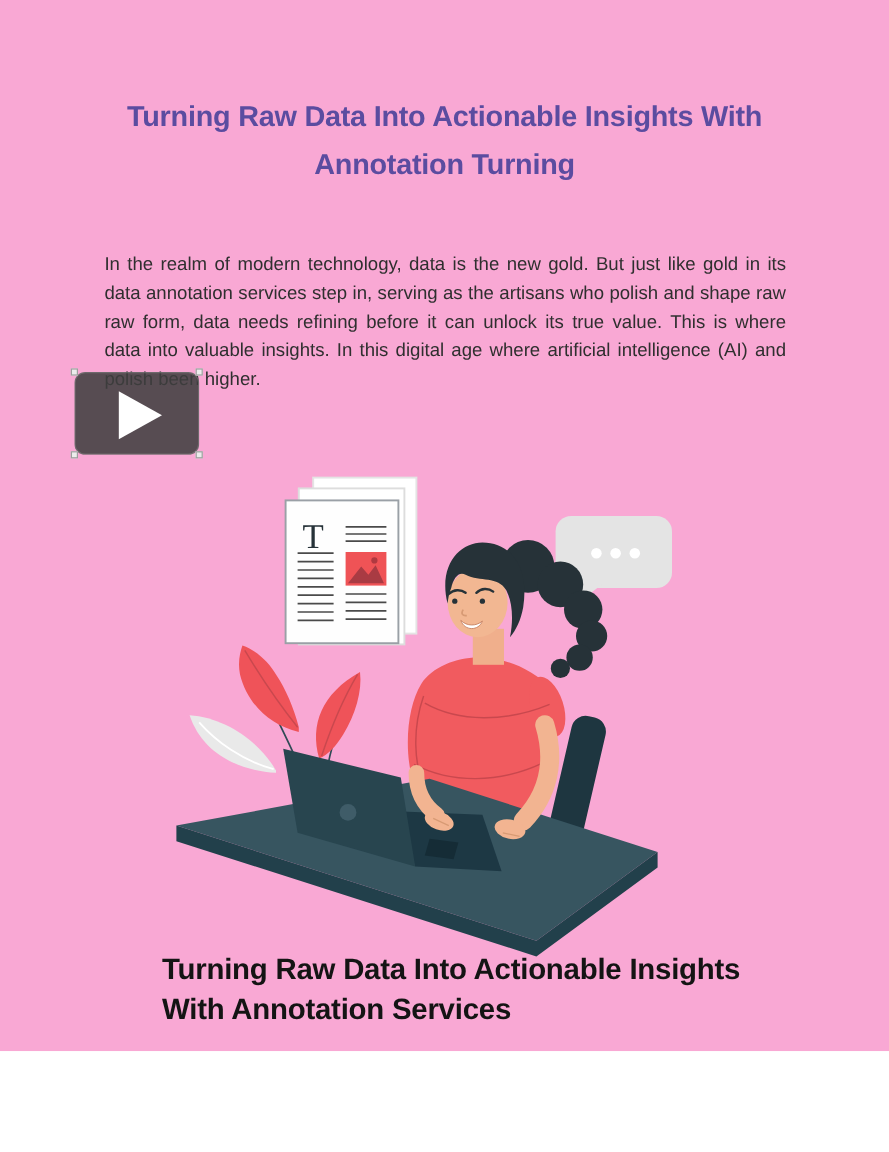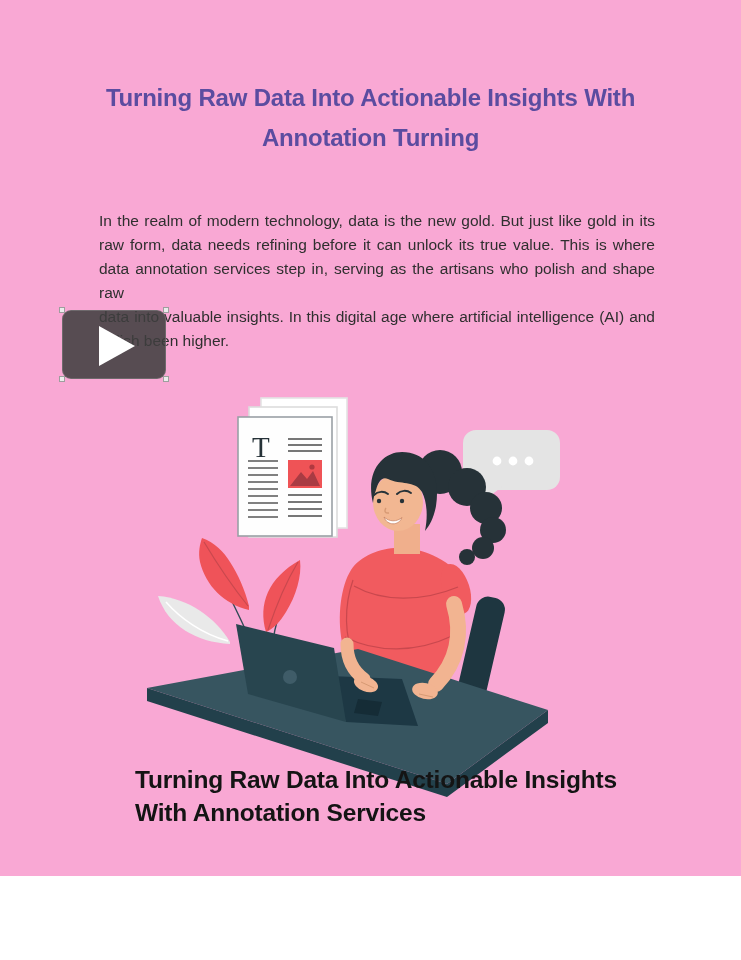--- a/index.html
+++ b/index.html
@@ -14,21 +14,21 @@
   .header-title{
     position:absolute;left:0;top:78px;width:741px;
     text-align:center;font-weight:bold;font-size:24px;line-height:40px;
     letter-spacing:-0.2px;
   }
   
   .paragraph{
     position:absolute;left:87px;top:209px;width:568px;
     font-size:15.5px;line-height:23.9px;color:#2f2f2f;
   }
-  .para-line{text-align:justify;text-align-last:justify;white-space:nowrap0;margin-left:12px;}
+  .para-line{text-align:justify;text-align-last:justify;white-space:nowrap0;}
   .para-line.last{text-align-last:left;}
   
   .video-overlay{
     position:absolute;left:62px;top:310px;width:104px;height:69px;
     background:rgba(62,62,62,0.87);
     border-radius:9px;
     border:1px solid rgba(130,130,130,0.55);
     box-sizing:border-box;
     cursor:pointer;
   }
@@ -43,39 +43,39 @@
     background:#ececec;border:1px solid #9e9e9e;box-sizing:border-box;
   }
   .handle.tl{left:-4px;top:-4px;}
   .handle.tr{right:-4px;top:-4px;}
   .handle.bl{left:-4px;bottom:-4px;}
   .handle.br{right:-4px;bottom:-4px;}
   
   .illustration{position:absolute;left:140px;top:390px;width:420px;height:410px;}
   
   .footer-title{
-    position:absolute;left:135px;top:763px;width:520px;
+    position:absolute;left:135px;top:792px;width:520px;
     font-weight:bold;font-size:24.5px;line-height:33px;
     letter-spacing:-0.2px;text-align:left;
   }
 </style>
 </head>
 <body>
 
 <div class="page">
 
   <div class="header-title" style="color:#5b4ca0;">
     <div>Turning Raw Data Into Actionable Insights With</div>
     <div>Annotation Turning</div>
   </div>
 
   <div class="paragraph">
     <div class="para-line">In the realm of modern technology, data is the new gold. But just like gold in its</div>
+    <div class="para-line">data annotation services step in, serving as the artisans who polish and shape raw</div>
     <div class="para-line">raw form, data needs refining before it can unlock its true value. This is where</div>
-    <div class="para-line">data annotation services step in, serving as the artisans who polish and shape raw</div>
     <div class="para-line">data into valuable insights. In this digital age where artificial intelligence (AI) and</div>
     <div class="para-line last">polish been higher.</div>
   </div>
 
   <div class="video-overlay">
     <div class="play-triangle"></div>
     <div class="handle tl"></div>
     <div class="handle tr"></div>
     <div class="handle bl"></div>
     <div class="handle br"></div>

